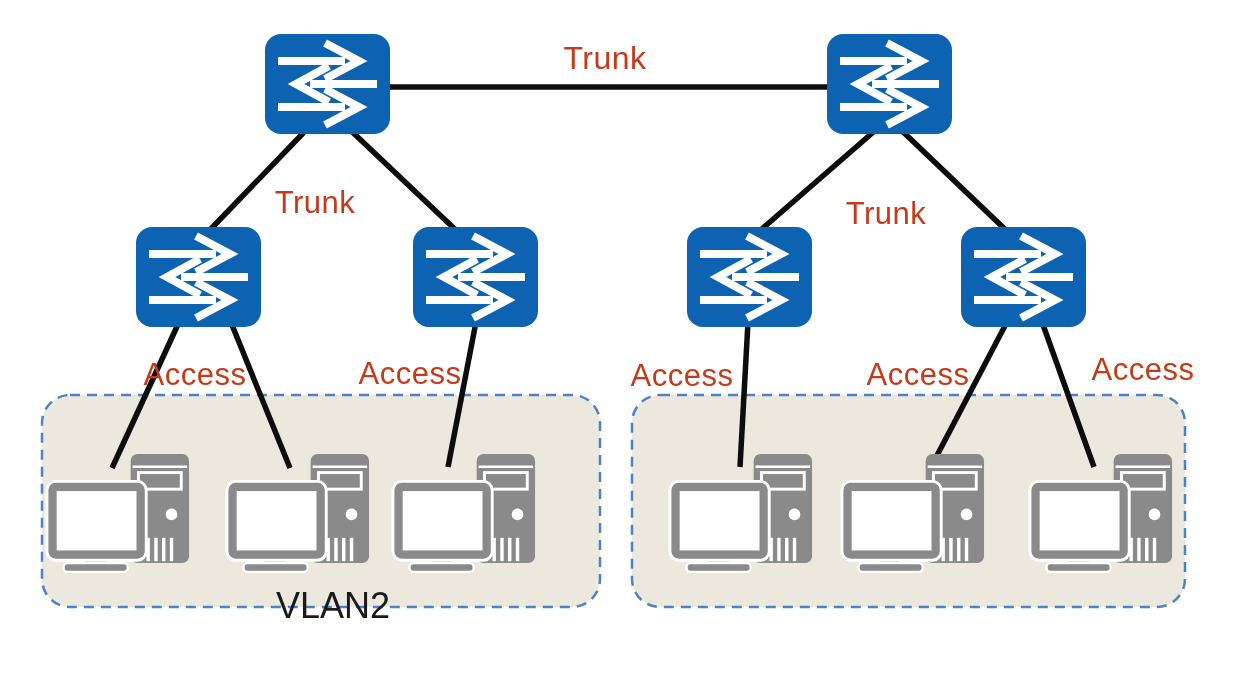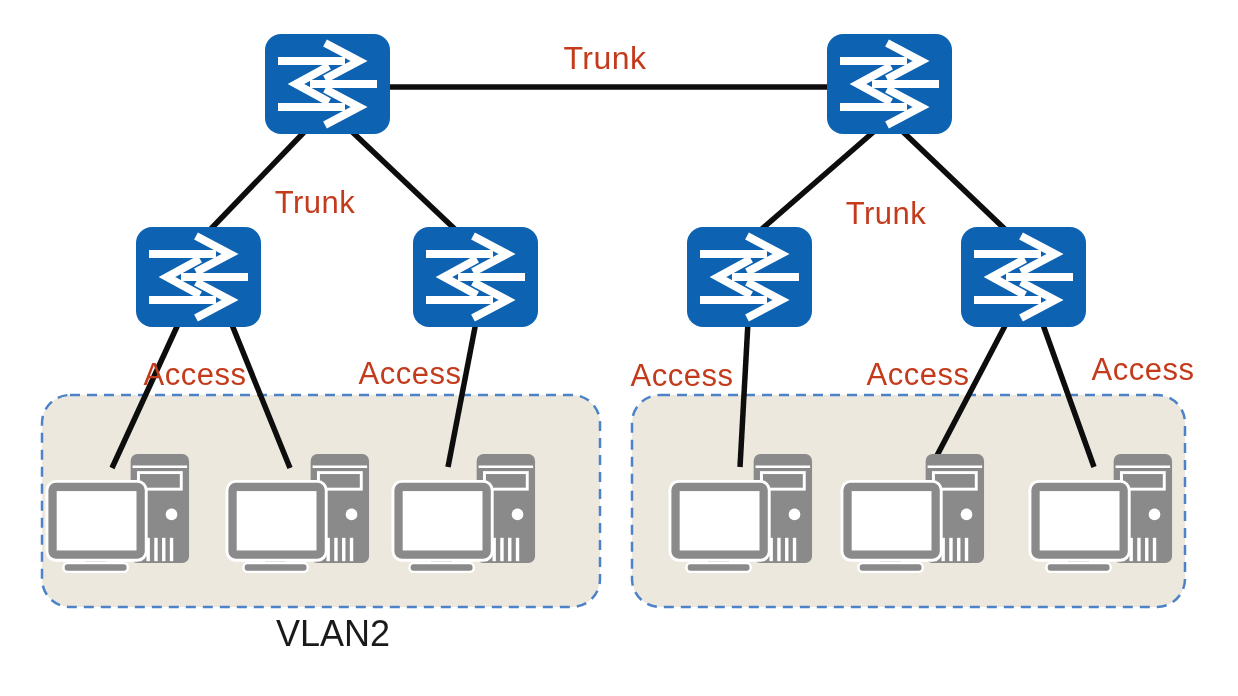--- a/index.html
+++ b/index.html
@@ -112,15 +112,15 @@
 
   <div class="lbl link-lbl trunk-top" style="left:605px;  top:58px;">Trunk</div>
   <div class="lbl link-lbl" style="left:315px;  top:203px;">Trunk</div>
   <div class="lbl link-lbl" style="left:886px;  top:214px;">Trunk</div>
   <div class="lbl link-lbl" style="left:195px;  top:375px;">Access</div>
   <div class="lbl link-lbl" style="left:410px;  top:374px;">Access</div>
   <div class="lbl link-lbl" style="left:682px;  top:376px;">Access</div>
   <div class="lbl link-lbl" style="left:918px;  top:375px;">Access</div>
   <div class="lbl link-lbl" style="left:1143px; top:370px;">Access</div>
 
-  <div class="lbl vlan-lbl" style="left:333px; top:634px;">VLAN2</div>
+  <div class="lbl vlan-lbl" style="left:333px; top:606px;">VLAN2</div>
 
 </div>
 
 </body></html>

